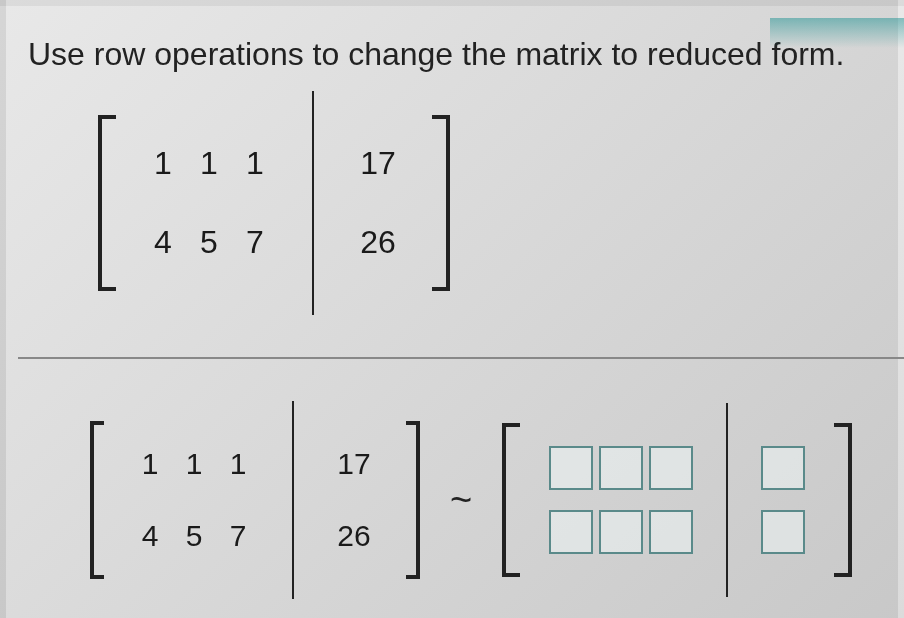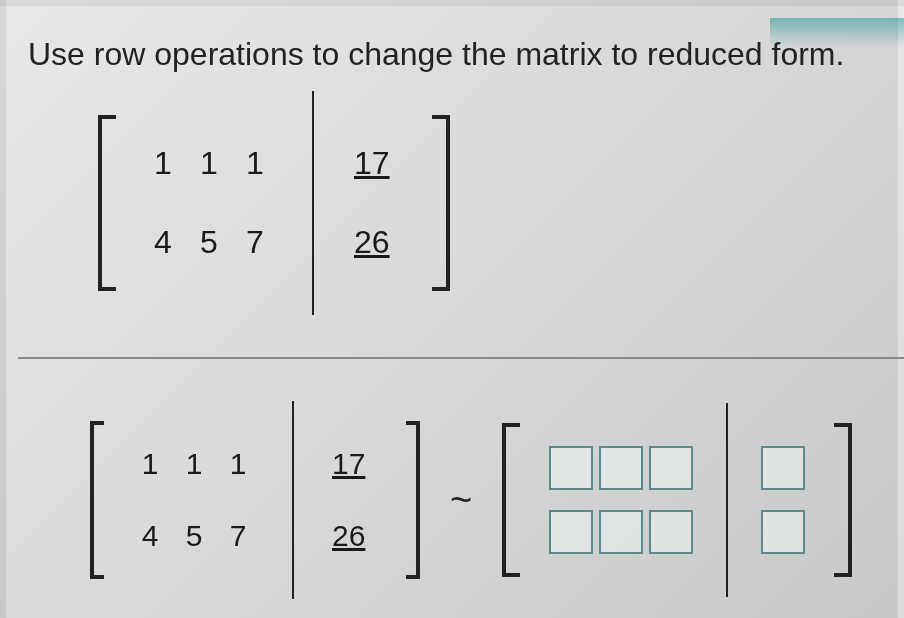--- a/index.html
+++ b/index.html
@@ -73,22 +73,22 @@
       font-size: 32px;
     }
     .aug-bar {
       width: 2px;
       background: #222;
       align-self: stretch;
       margin: -18px 16px;
     }
     .aug-col {
       width: 48px;
+      text-align: center;
       font-size: 32px;
-      text-decoration: underline;
     }
     .tilde {
       font-size: 38px;
       margin: 0 18px;
       color: #222;
     }
     .input-cell {
       width: 44px;
       height: 44px;
       border: 2px solid #5a8a8a;

